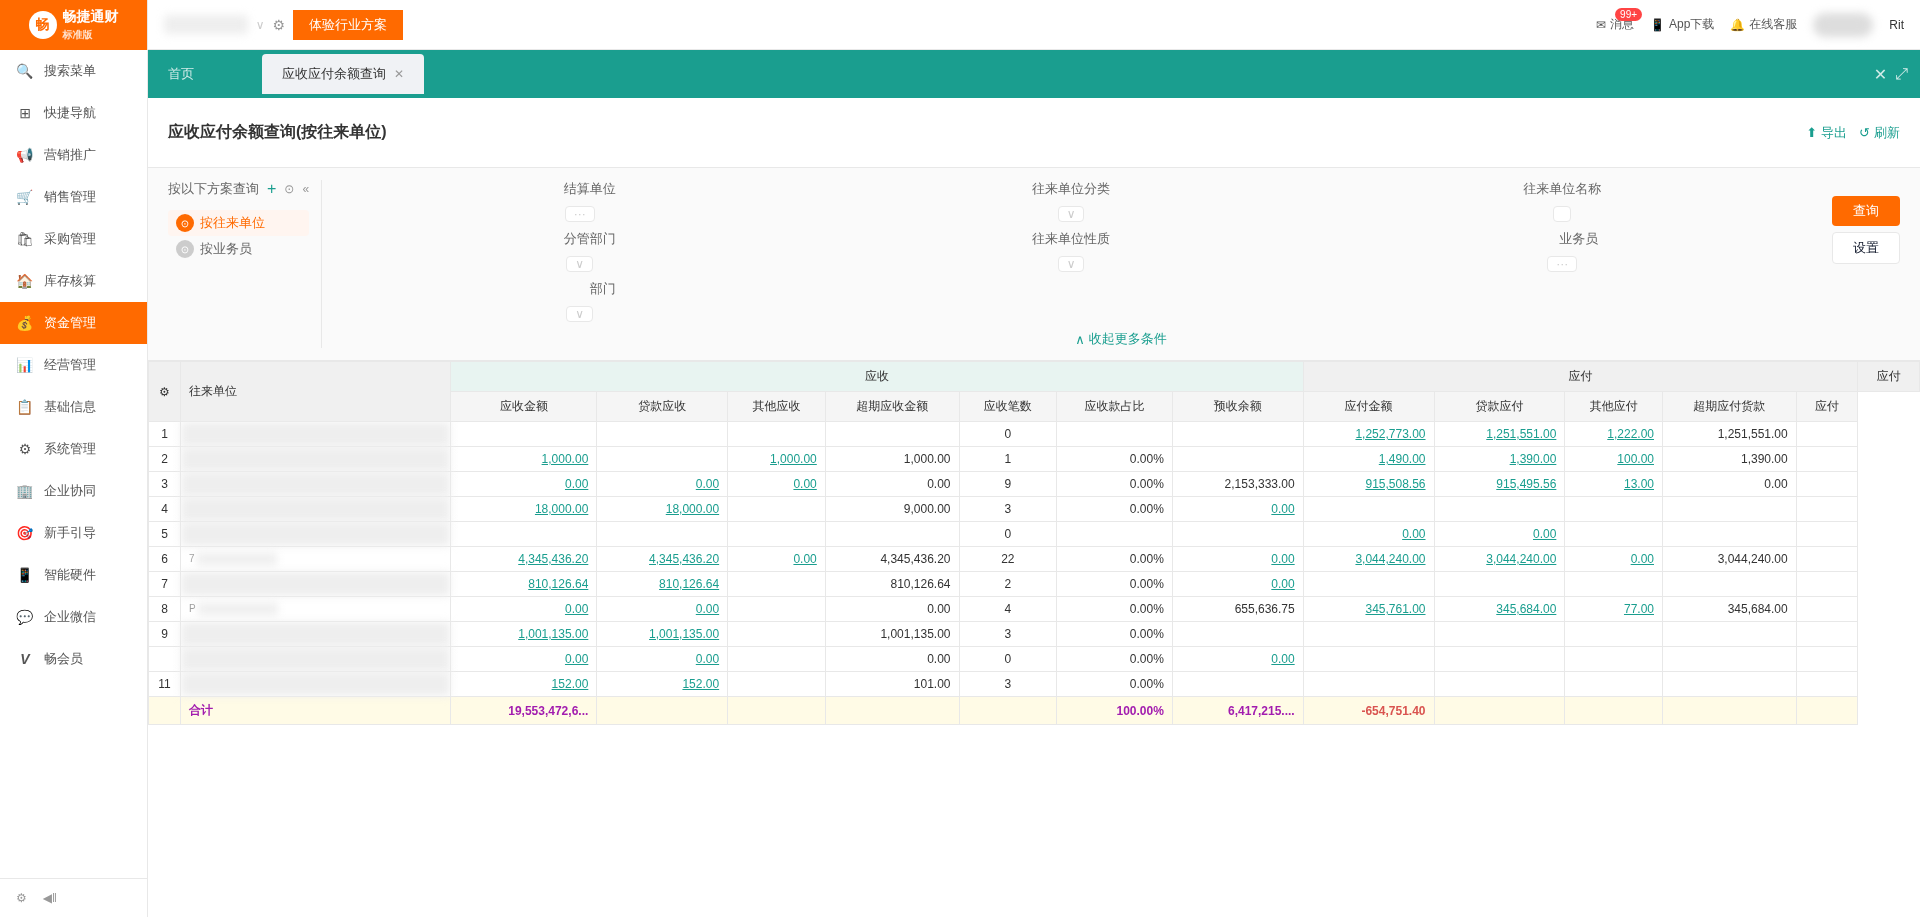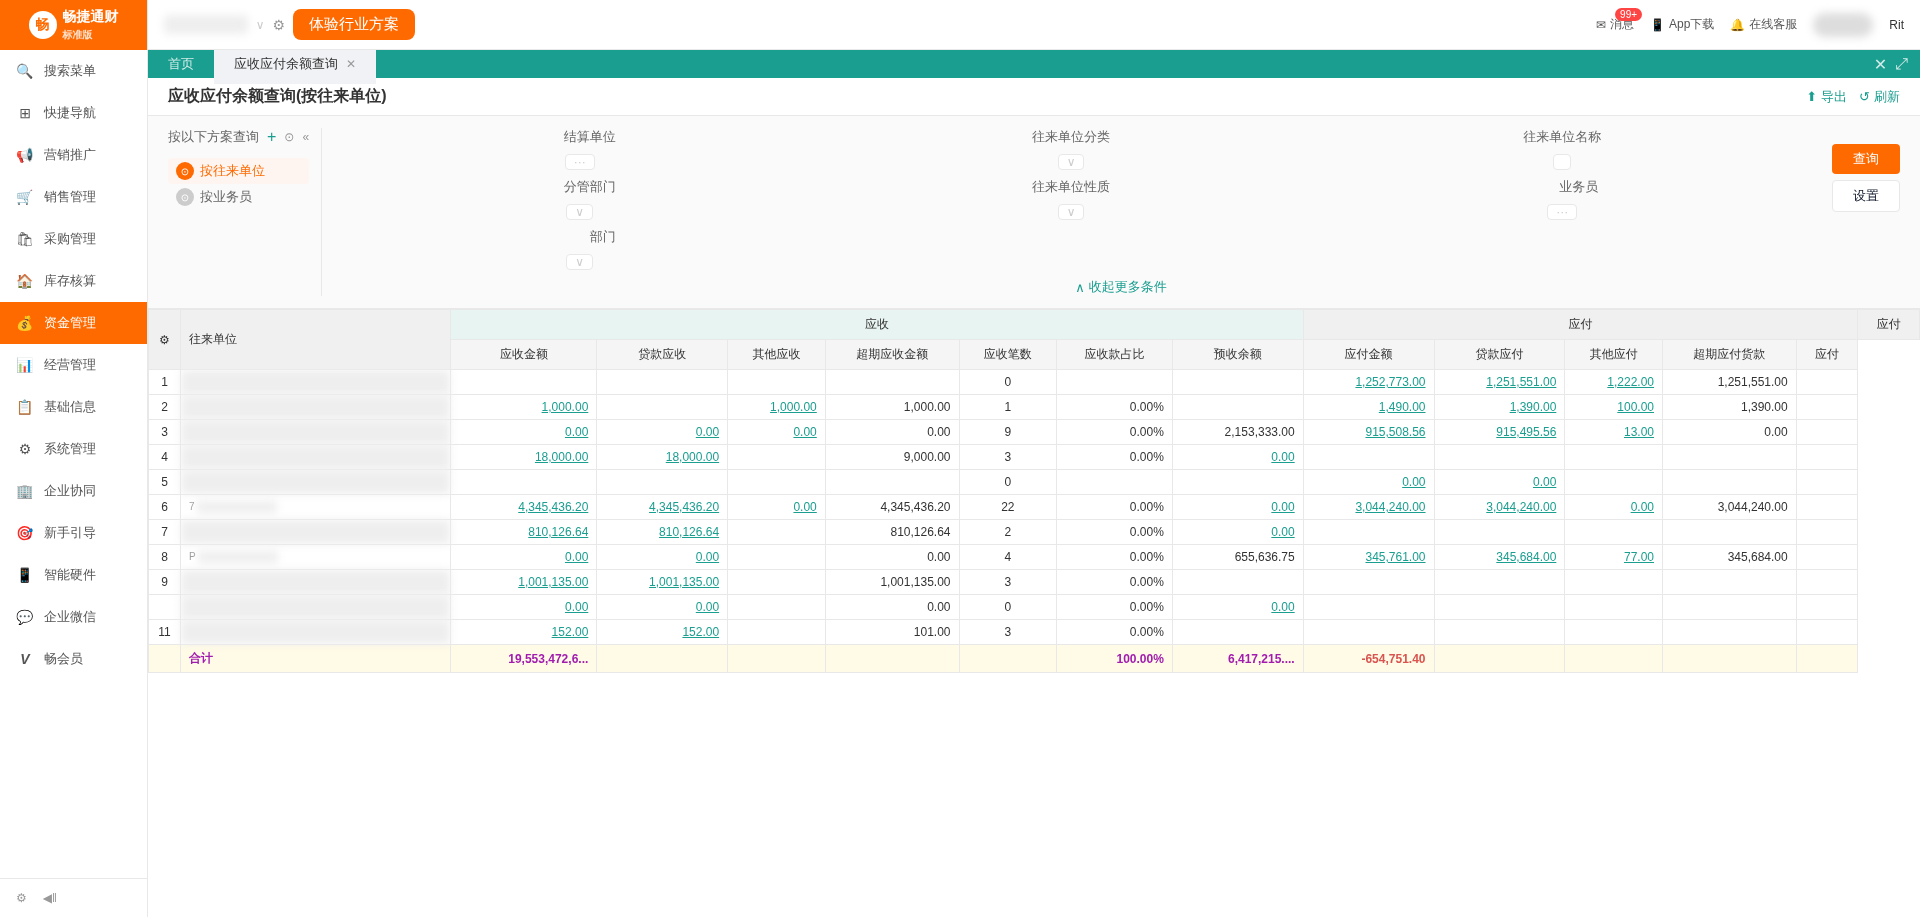--- a/index.html
+++ b/index.html
@@ -37,55 +37,55 @@
     .top-header {
       position: fixed; left: 148px; top: 0; right: 0; height: 50px;
       background: #fff; border-bottom: 1px solid #e8e8e8;
       display: flex; align-items: center; padding: 0 16px; gap: 12px; z-index: 100;
     }
     .breadcrumb-area { display: flex; align-items: center; gap: 8px; flex: 1; }
     .breadcrumb-text { color: #999; font-size: 13px; }
     .breadcrumb-arrow { color: #ccc; }
     .header-gear { color: #999; cursor: pointer; font-size: 14px; }
     .promo-btn {
-      background: #ff6a00; color: #fff; border: none; border-radius: 8px;
-      padding: 6px 16px; font-size: 15px; cursor: pointer; font-family: inherit;
+      background: #ff6a00; color: #fff; border: none; border-radius: 0;
+      padding: 6px 16px; font-size: 13px; cursor: pointer; font-family: inherit;
     }
     .header-right { display: flex; align-items: center; gap: 16px; margin-left: auto; }
     .header-msg { display: flex; align-items: center; gap: 4px; cursor: pointer; color: #555; position: relative; }
     .badge { background: #ff4444; color: #fff; border-radius: 10px; font-size: 10px; padding: 1px 5px; position: absolute; top: -8px; right: -8px; }
     .header-app, .header-service { display: flex; align-items: center; gap: 4px; cursor: pointer; color: #555; }
     .header-avatar { width: 28px; height: 28px; border-radius: 50%; background: #ddd; display: flex; align-items: center; justify-content: center; font-size: 11px; color: #666; }
 
     
     .main-content {
       margin-left: 148px; margin-top: 50px; height: calc(917px - 50px);
       display: flex; flex-direction: column; background: #f0f2f5;
     }
 
     
     .tab-bar {
-      background: #1a9e8f; display: flex; align-items: center; height: 28px; padding: 0 0 0 0;
+      background: #1a9e8f; display: flex; align-items: center; height: 48px; padding: 0 0 0 0;
     }
     .tab-item {
       height: 40px; padding: 0 20px; display: flex; align-items: center; gap: 8px;
       cursor: pointer; color: rgba(255,255,255,0.8); font-size: 13px; position: relative;
     }
     .tab-item.home { background: transparent; }
-    .tab-item.active { background: #f0f2f5; color: #333; border-radius: 4px 4px 0 0; }
+    .tab-item.active { background: #f0f2f5; color: #333; border-radius: 4px 4px 0 0; margin-left: 48px; }
     .tab-close { cursor: pointer; font-size: 12px; color: #999; }
     .tab-bar-actions { margin-left: auto; display: flex; align-items: center; gap: 8px; padding-right: 12px; }
     .tab-bar-btn { color: rgba(255,255,255,0.8); cursor: pointer; font-size: 16px; }
 
     
     .page-area { flex: 1; background: #fff; overflow: hidden; display: flex; flex-direction: column; }
 
     
     .page-header {
-      padding: 8px 20px; border-bottom: 1px solid #e8e8e8;
+      padding: 24px 20px; border-bottom: 1px solid #e8e8e8;
       display: flex; align-items: center; justify-content: space-between;
     }
     .page-title { font-size: 16px; font-weight: bold; color: #333; }
     .page-actions { display: flex; align-items: center; gap: 12px; }
     .export-btn { display: flex; align-items: center; gap: 4px; color: #1a9e8f; cursor: pointer; font-size: 13px; }
     .refresh-btn { display: flex; align-items: center; gap: 4px; color: #1a9e8f; cursor: pointer; font-size: 13px; }
 
     
     .filter-area {
       padding: 12px 20px; background: #fafafa; border-bottom: 1px solid #e8e8e8;

